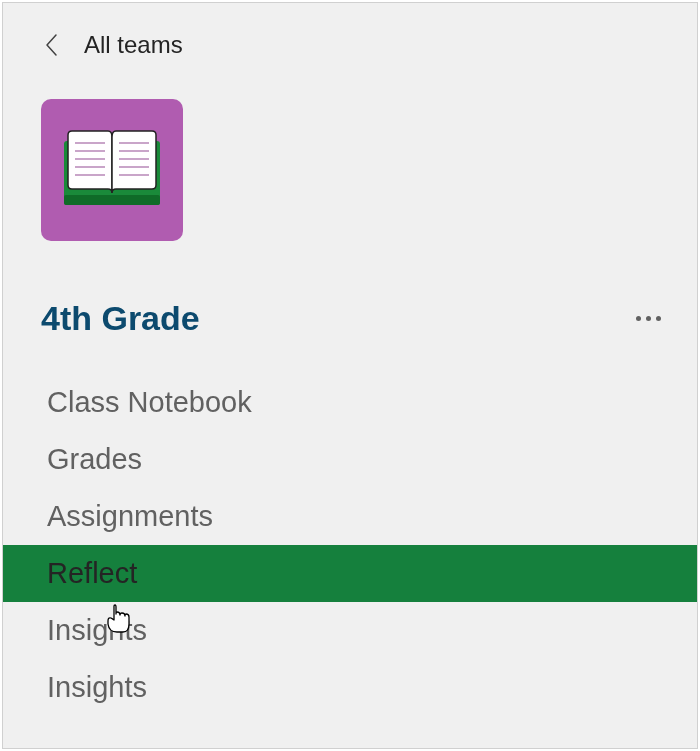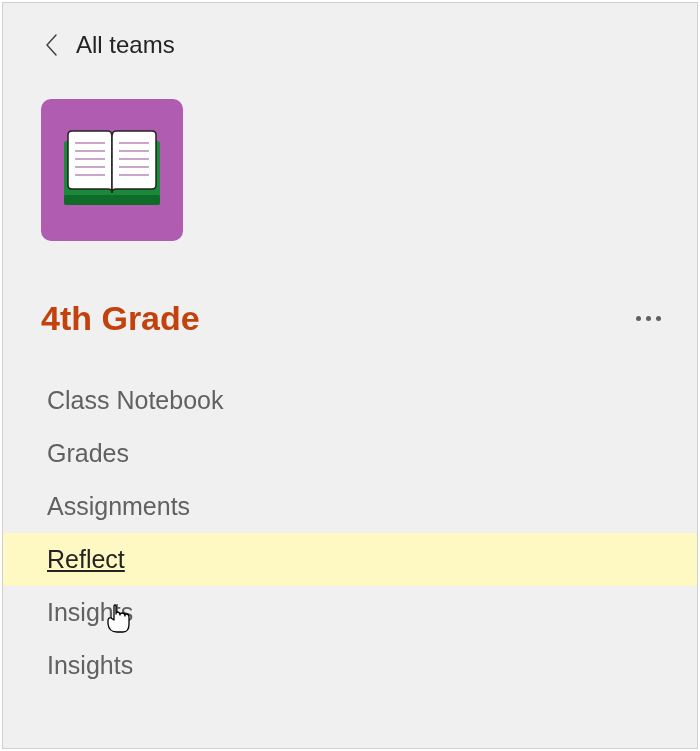--- a/index.html
+++ b/index.html
@@ -19,21 +19,21 @@
       height: 747px;
       margin: 2px;
       background: #f0f0f0;
       border: 1px solid #d0d0d0;
       position: relative;
     }
     .back-row {
       display: flex;
       align-items: center;
       padding: 28px 0 0 37px;
-      gap: 14px;
+      gap: 22px;
     }
     .chevron-left {
       width: 22px;
       height: 22px;
       display: flex;
       align-items: center;
       justify-content: center;
       cursor: pointer;
     }
     .back-label {
@@ -54,48 +54,47 @@
     .team-title-row {
       display: flex;
       align-items: center;
       justify-content: space-between;
       margin: 58px 0 0 0;
       padding: 0 28px 0 38px;
     }
     .team-title {
       font-size: 34px;
       font-weight: 700;
-      color: #c2410c;
+      color: #0c4a6e;
     }
     .more-button {
       display: flex;
       gap: 5px;
       padding: 8px;
       cursor: pointer;
     }
     .more-dot {
       width: 5px;
       height: 5px;
       background: #616161;
       border-radius: 50%;
     }
     .channel-list {
       margin-top: 36px;
     }
     .channel-item {
       padding: 12px 0 12px 44px;
-      font-size: 25px;
+      font-size: 29px;
       color: #616161;
       cursor: pointer;
       position: relative;
     }
     .channel-item.hovered {
-      background: #fef9c3;
+      background: #15803d;
       color: #242424;
-      text-decoration: underline;
     }
     .cursor-overlay {
       position: absolute;
       left: 102px;
       top: 601px;
       pointer-events: none;
     }
   </style>
 </head>
 <body>

